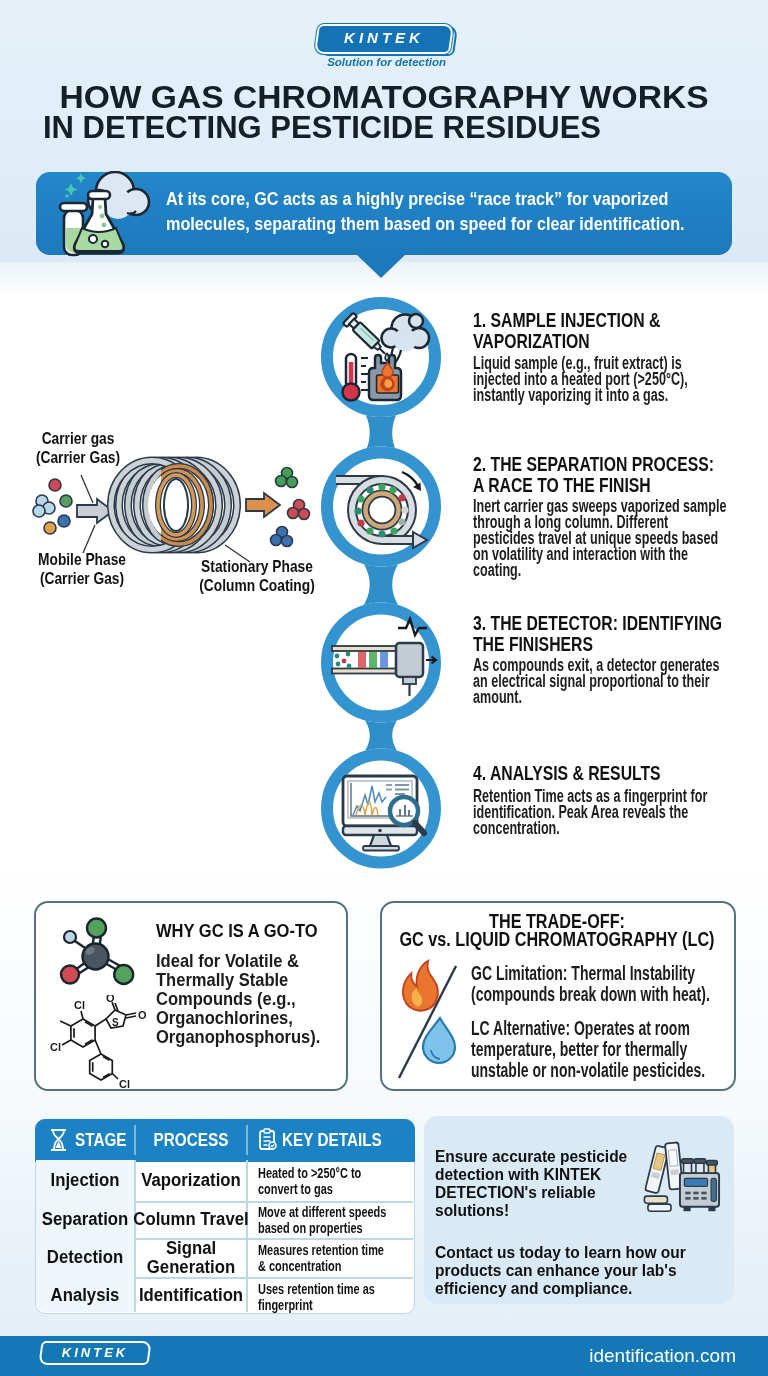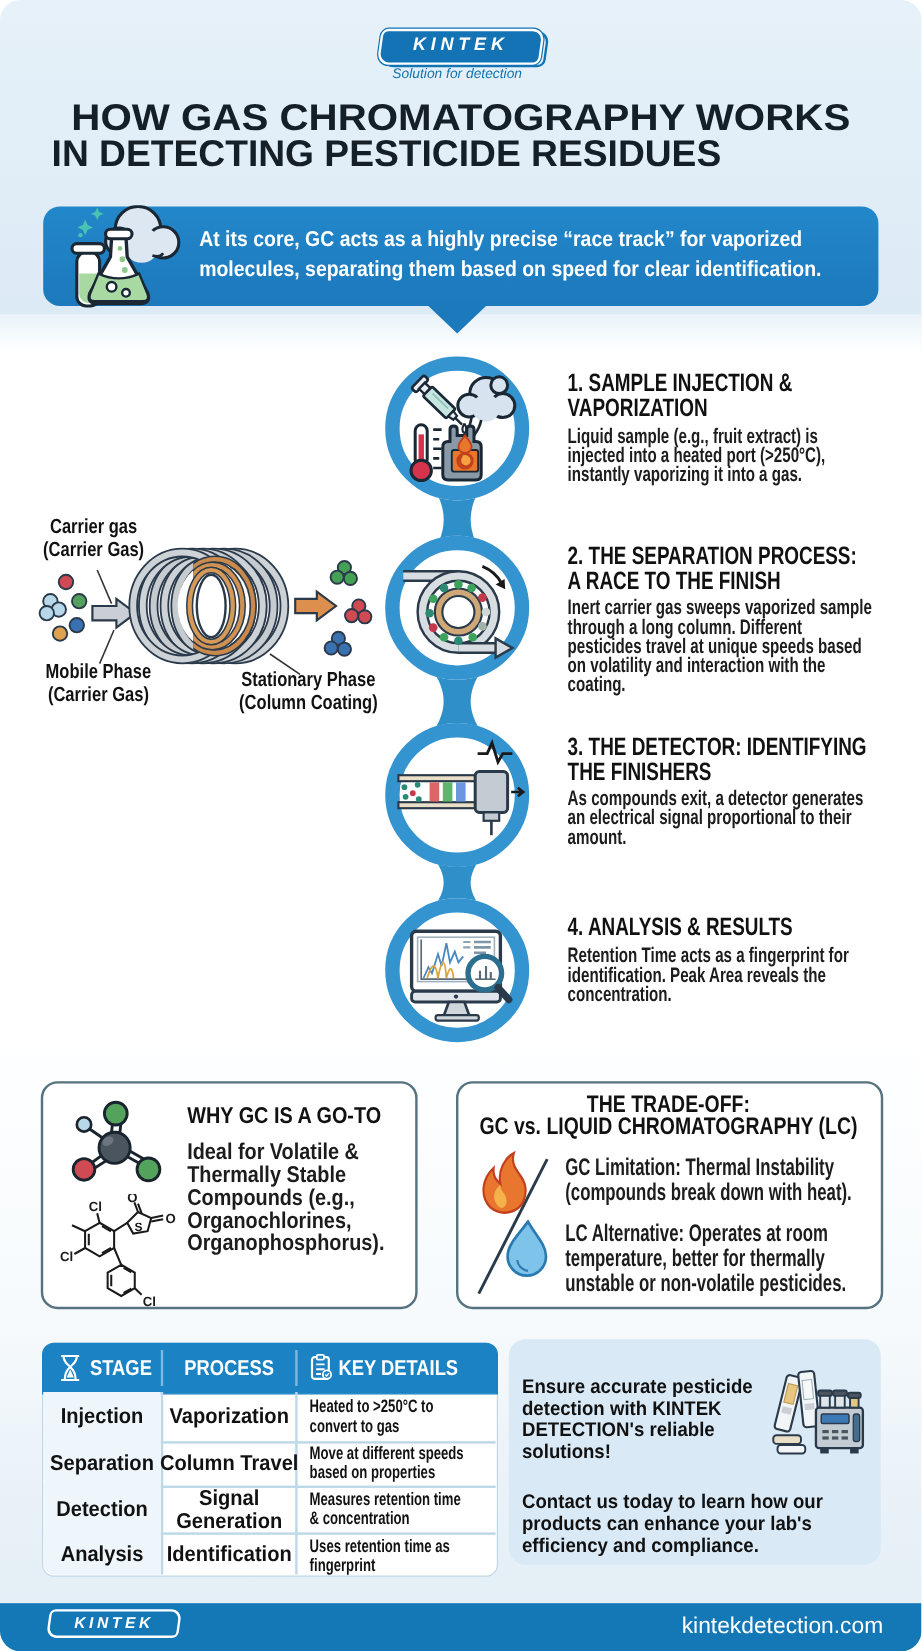--- a/index.html
+++ b/index.html
@@ -1,18 +1,18 @@
 <!DOCTYPE html>
 <html><head>
 <meta charset="utf-8">
 <style>
   html,body{margin:0;padding:0;}
   #page{position:relative;width:768px;height:1376px;overflow:hidden;
     background:linear-gradient(180deg,#e6f1f9 0%,#e0edf7 12%,#dceaf5 19%,#eef5fa 21%,#ffffff 25%,#ffffff 63%,#fdfeff 66%,#f6fafc 80%,#eaf2f8 90%,#e2edf5 100%);
-    font-family:"Liberation Sans",sans-serif;border-radius:17px;}
+    font-family:"Liberation Sans",sans-serif;}
   .abs{position:absolute;}
   .whiteband{left:0;top:262px;width:768px;height:630px;
     background:linear-gradient(180deg,#e9f3f9 0%,#ffffff 5%,#ffffff 96%,#fdfeff 100%);}
   .s90{transform-origin:0 0;transform:scaleX(0.90);}
   .s87{transform-origin:0 0;transform:scaleX(0.87);}
   .s94{transform-origin:0 0;transform:scaleX(0.94);}
   .s75{transform-origin:0 0;transform:scaleX(0.75);}
   .s72{transform-origin:0 0;transform:scaleX(0.72);}
   .s70{transform-origin:0 0;transform:scaleX(0.70);}
   .s81c{transform-origin:50% 0;transform:scaleX(0.81);}
@@ -22,21 +22,21 @@
 </style>
 </head>
 <body>
 <div id="page">
   <div class="abs whiteband"></div>
 
   <div class="abs" id="logo-top" style="left:316px;top:24px;width:140px;height:44px;">
     <div class="abs" style="left:4px;top:2px;width:132px;height:26px;border:2px solid #1174b2;border-radius:6px 10px 6px 10px;transform:skewX(-8deg);"></div>
     <div class="abs" style="left:0;top:0;width:132px;height:26px;background:#1373b4;border:2px solid #ffffff;border-radius:6px 10px 6px 10px;transform:skewX(-8deg);box-shadow:0 0 0 1px #1373b4;"></div>
     <div class="abs" style="left:6px;top:5px;width:124px;color:#fff;font-weight:bold;font-style:italic;font-size:15px;letter-spacing:4px;text-align:center;">KINTEK</div>
-    <div class="abs" style="left:0px;top:32px;width:130px;color:#1174b2;font-weight:normal;font-style:italic;font-size:11.5px;text-align:center;">Solution for detection</div>
+    <div class="abs" style="left:0px;top:32px;width:130px;color:#1174b2;font-weight:bold;font-style:italic;font-size:11.5px;text-align:right;">Solution for detection</div>
   </div>
 
   <div class="abs" style="left:0;top:83.4px;width:768px;text-align:center;color:#151f28;font-weight:bold;font-size:31px;line-height:30px;white-space:nowrap;transform:scaleX(1.083);transform-origin:50% 0;">HOW GAS CHROMATOGRAPHY WORKS</div>
   <div class="abs" style="left:0;top:113.4px;width:644px;text-align:center;color:#151f28;font-weight:bold;font-size:31px;line-height:30px;white-space:nowrap;">IN DETECTING PESTICIDE RESIDUES</div>
 
   <div class="abs" style="left:36px;top:172px;width:696px;height:83px;background:linear-gradient(180deg,#2287ca,#1c79bc);border-radius:14px;"></div>
   <div class="abs" style="left:357px;top:255px;width:0;height:0;border-left:24px solid transparent;border-right:24px solid transparent;border-top:23px solid #1c79bc;"></div>
   <div class="abs s90" style="left:166px;top:186.6px;width:680px;color:#ffffff;font-weight:bold;font-size:18px;line-height:25px;white-space:nowrap;">
     At its core, GC acts as a highly precise “race track” for vaporized<br>molecules, separating them based on speed for clear identification.
   </div>
@@ -433,14 +433,14 @@
       <rect x="52" y="74" width="8" height="5" fill="#2b3a4a"></rect>
       <rect x="80" y="74" width="8" height="5" fill="#2b3a4a"></rect>
     </g>
   </svg>
 
   <div class="abs" style="left:0;top:1336px;width:768px;height:40px;background:#1478b6;"></div>
   <div class="abs" style="left:40px;top:1341px;width:112px;height:24px;">
     <div class="abs" style="left:0;top:0;width:106px;height:20px;border:2px solid #ffffff;border-radius:5px 9px 5px 9px;transform:skewX(-8deg);"></div>
     <div class="abs" style="left:2px;top:4px;width:106px;color:#fff;font-weight:bold;font-style:italic;font-size:13px;letter-spacing:3px;text-align:center;">KINTEK</div>
   </div>
-  <div class="abs" style="left:430px;top:1345px;width:306px;text-align:right;color:#ffffff;font-size:19px;">kintekdetection.com</div>
+  <div class="abs" style="left:430px;top:1345px;width:306px;text-align:right;color:#ffffff;font-size:19px;">identification.com</div>
 </div>
 
 </body></html>

